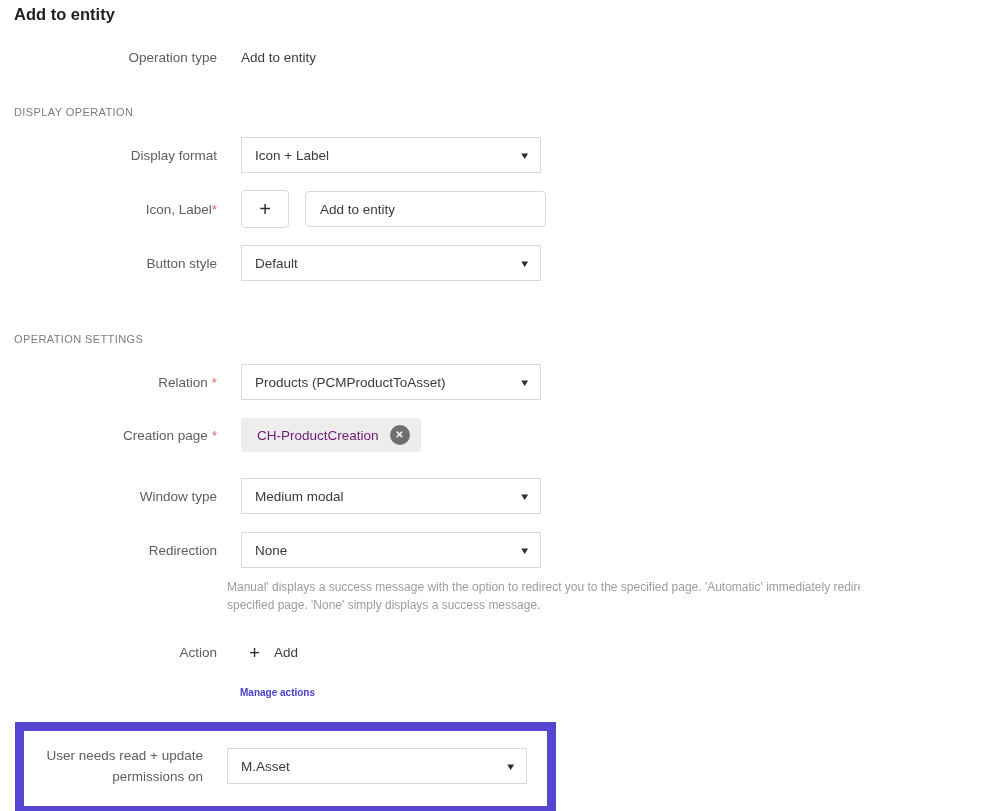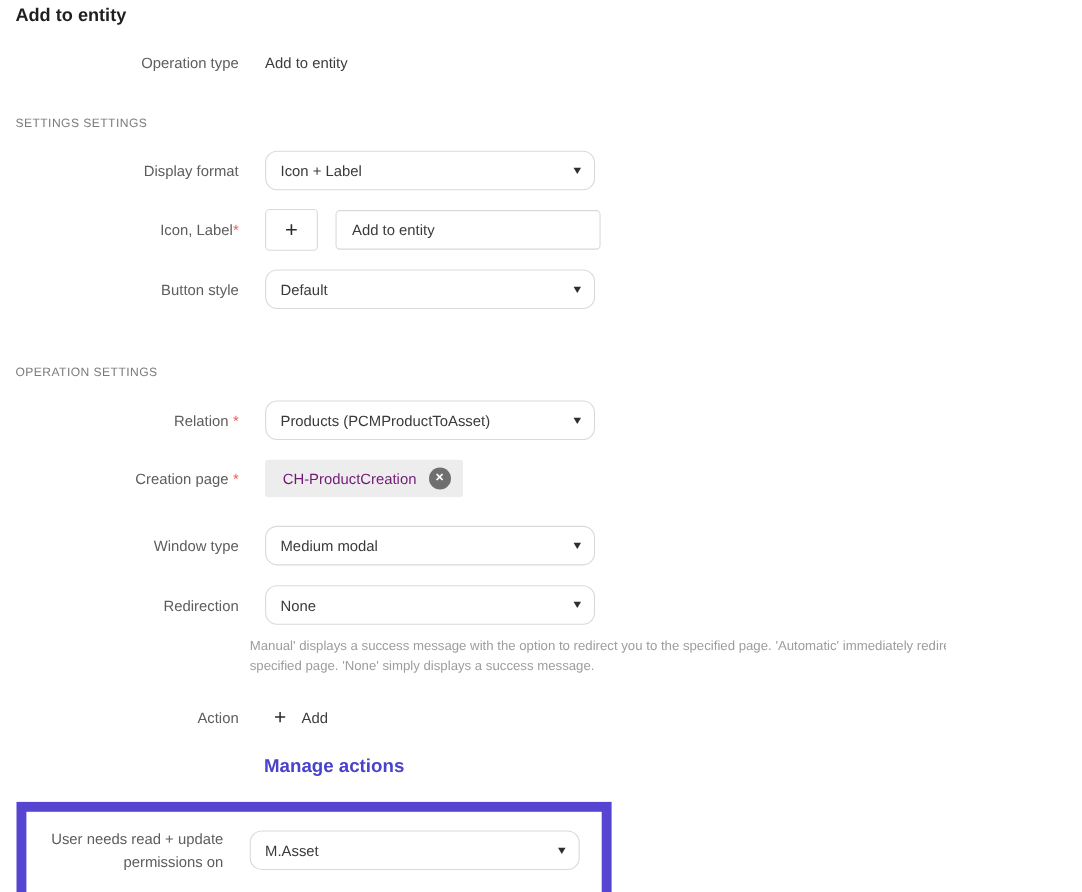--- a/index.html
+++ b/index.html
@@ -11,21 +11,21 @@
   .row{display:flex;align-items:center;padding-left:28px;}
   .lbl{width:189px;flex-shrink:0;text-align:right;font-size:13.5px;color:#5d5d5d;line-height:17px;}
   .req{color:#e8645a;}
   .req.spaced{margin-left:4px;}
 
   .static-value{margin-left:24px;font-size:13.5px;color:#3c3c3c;}
 
   .section-heading{margin-left:14px;font-size:11px;color:#7c7c7c;letter-spacing:.4px;line-height:13px;}
 
   .select{margin-left:24px;width:300px;height:36px;box-sizing:border-box;border:1px solid #d9d9d9;
-    border-radius:11px;background:#fff;display:flex;align-items:center;justify-content:space-between;
+    border-radius:0;background:#fff;display:flex;align-items:center;justify-content:space-between;
     padding:0 12px 0 13px;font-size:13.5px;color:#3a3a3a;cursor:pointer;}
   .caret{font-size:11px;color:#2e2e2e;line-height:1;transform:scaleX(1.25);}
 
   .icon-btn{margin-left:24px;width:48px;height:38px;box-sizing:border-box;border:1px solid #d9d9d9;
     border-radius:4px;background:#fff;display:flex;align-items:center;justify-content:center;
     font-size:20px;font-weight:300;color:#2b2b2b;cursor:pointer;padding:0;}
   .text-input{margin-left:16px;width:241px;height:36px;box-sizing:border-box;border:1px solid #d9d9d9;
     border-radius:4px;padding:0 14px;font-size:13.5px;color:#3a3a3a;font-family:"Liberation Sans",sans-serif;outline:none;}
 
   .chip{margin-left:24px;display:inline-flex;align-items:center;background:#ededed;border-radius:3px;
@@ -33,21 +33,21 @@
   .chip-text{font-size:13.5px;color:#701a75;}
   .chip-close{margin-left:11px;width:20px;height:20px;border-radius:50%;background:#6f6f6f;color:#fff;
     display:flex;align-items:center;justify-content:center;font-size:10px;line-height:1;cursor:pointer;font-weight:700;}
 
   .help-text{margin:10px 0 0 227px;width:712px;font-size:12px;color:#9d9d9d;line-height:18px;}
 
   .add-btn{margin-left:32px;display:flex;align-items:center;background:none;border:none;padding:0;cursor:pointer;}
   .add-plus{font-size:19px;font-weight:300;color:#2b2b2b;line-height:1;}
   .add-text{margin-left:14px;font-size:13.5px;color:#3d3d3d;}
 
-  .manage-link{display:inline-block;margin:25px 0 0 240px;font-size:17px;font-weight:700;
+  .manage-link{display:inline-block;margin:25px 0 0 240px;font-size:10px;font-weight:700;
     color:#4a42c8;text-decoration:none;cursor:pointer;}
 
   .hl-box{margin:22px 0 0 15px;width:541px;box-sizing:border-box;border:9px solid #5645d1;
     background:#fff;padding:14px 0 19px 0;}
   .hl-box .row{padding-left:0;}
   .hl-box .lbl{width:179px;line-height:21px;}
 
   .mt-optype{margin-top:25px;}
   .mt-sec1{margin-top:40px;}
   .mt-dispfmt{margin-top:18px;}
@@ -67,21 +67,21 @@
 
   <h1 class="title">Add to entity</h1>
 
   
   <div class="row mt-optype">
     <div class="lbl">Operation type</div>
     <div class="static-value">Add to entity</div>
   </div>
 
   
-  <div class="section-heading mt-sec1">SETTINGS SETTINGS</div>
+  <div class="section-heading mt-sec1">DISPLAY OPERATION</div>
 
   <div class="row mt-dispfmt">
     <div class="lbl">Display format</div>
     <div class="select">
       <span>Icon + Label</span>
       <span class="caret">▾</span>
     </div>
   </div>
 
   <div class="row mt-iconlabel">

